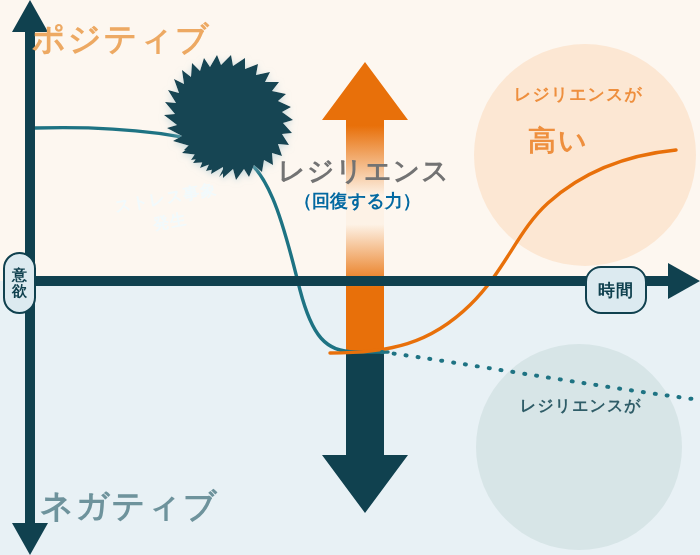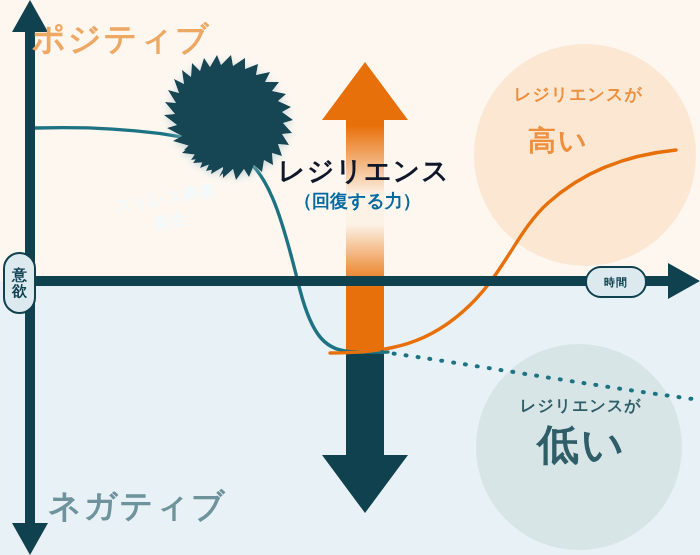--- a/index.html
+++ b/index.html
@@ -45,31 +45,31 @@
     line-height:1;
   }
   .positive-label{
     left:32px;top:22px;
     font-size:33px;
     font-weight:700;
     color:#EDA963;
     letter-spacing:2px;
   }
   .negative-label{
-    left:48px;top:489px;
+    left:40px;top:489px;
     font-size:33px;
     font-weight:700;
     color:#6E939C;
     letter-spacing:2px;
   }
   .res-main{
     left:278px;top:158px;
     font-size:27px;
     font-weight:700;
-    color:#0f172a;
+    color:#737373;
     letter-spacing:1px;
   }
   .res-sub{
     left:294px;top:192px;
     font-size:18px;
     font-weight:700;
     color:#0369a1;
     letter-spacing:0px;
   }
   .bub{
@@ -104,23 +104,23 @@
   .pill-y{
     left:3px;top:252px;width:33px;height:62px;
     border-radius:17px;
     flex-direction:column;
     font-size:15px;
     line-height:1.05;
     letter-spacing:0;
   }
   .pill-y span{display:block;}
   .pill-x{
-    left:585px;top:266px;width:62px;height:32px;
+    left:585px;top:266px;width:62px;height:48px;
     border-radius:16px;
-    font-size:11px;
+    font-size:17px;
     letter-spacing:1px;
   }
   
   .burst-wrap{
     position:absolute;left:83px;top:148px;width:170px;height:124px;
   }
   .burst-text{
     position:absolute;
     left:0;top:0;width:170px;height:124px;
     display:flex;flex-direction:column;
@@ -208,21 +208,20 @@
   <div class="lbl positive-label">ポジティブ</div>
   <div class="lbl negative-label">ネガティブ</div>
 
   <div class="lbl res-main">レジリエンス</div>
   <div class="lbl res-sub">（回復する力）</div>
 
   <div class="bub high-small">レジリエンスが</div>
   <div class="bub high-big">高い</div>
 
   <div class="bub low-small">レジリエンスが</div>
-  <div class="bub low-big">低い</div>
 
   <div class="pill pill-y">
     <span>意</span>
     <span>欲</span>
   </div>
   <div class="pill pill-x">時間</div>
 
 </div>
 
 </body></html>

